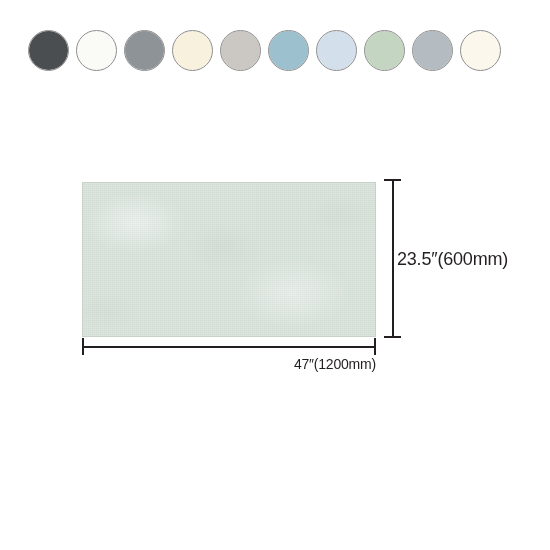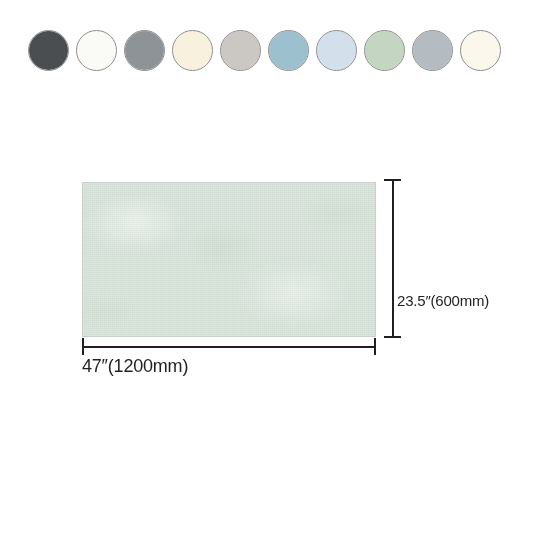--- a/index.html
+++ b/index.html
@@ -112,45 +112,44 @@
     height: 160px;
   }
   #dim-height .dim-line-v { left: 8px; top: 1px; height: 158px; }
   #dim-height .tick-top    { left: 0px; top: 0px; }
   #dim-height .tick-bottom { left: 0px; top: 157px; }
   #dim-height-label {
     position: absolute;
     left: 13px;
     top: 70px;
     white-space: nowrap;
-    font-size: 15px;
+    font-size: 18px;
     color: #231f20;
     letter-spacing: -0.2px;
-    margin-top: 43px;
   }
 
   
   #dim-width {
     position: absolute;
     left: 82px;
     top: 338px;
     width: 296px;
     height: 36px;
   }
   #dim-width .dim-line-h { left: 1px; top: 8px; width: 293px; }
   #dim-width .tick-left  { left: 0px;   top: 0px; }
   #dim-width .tick-right { left: 292px; top: 0px; }
   #dim-width-label {
     position: absolute;
     left: 0;
     top: 18px;
     width: 294px;
-    text-align: left;
+    text-align: right;
     white-space: nowrap;
-    font-size: 18px;
+    font-size: 14px;
     color: #231f20;
     letter-spacing: -0.2px;
   }
 </style>
 </head>
 <body>
 
 <div id="canvas" style="background: rgb(255, 255, 255);">
 
   <div id="swatch-row">

